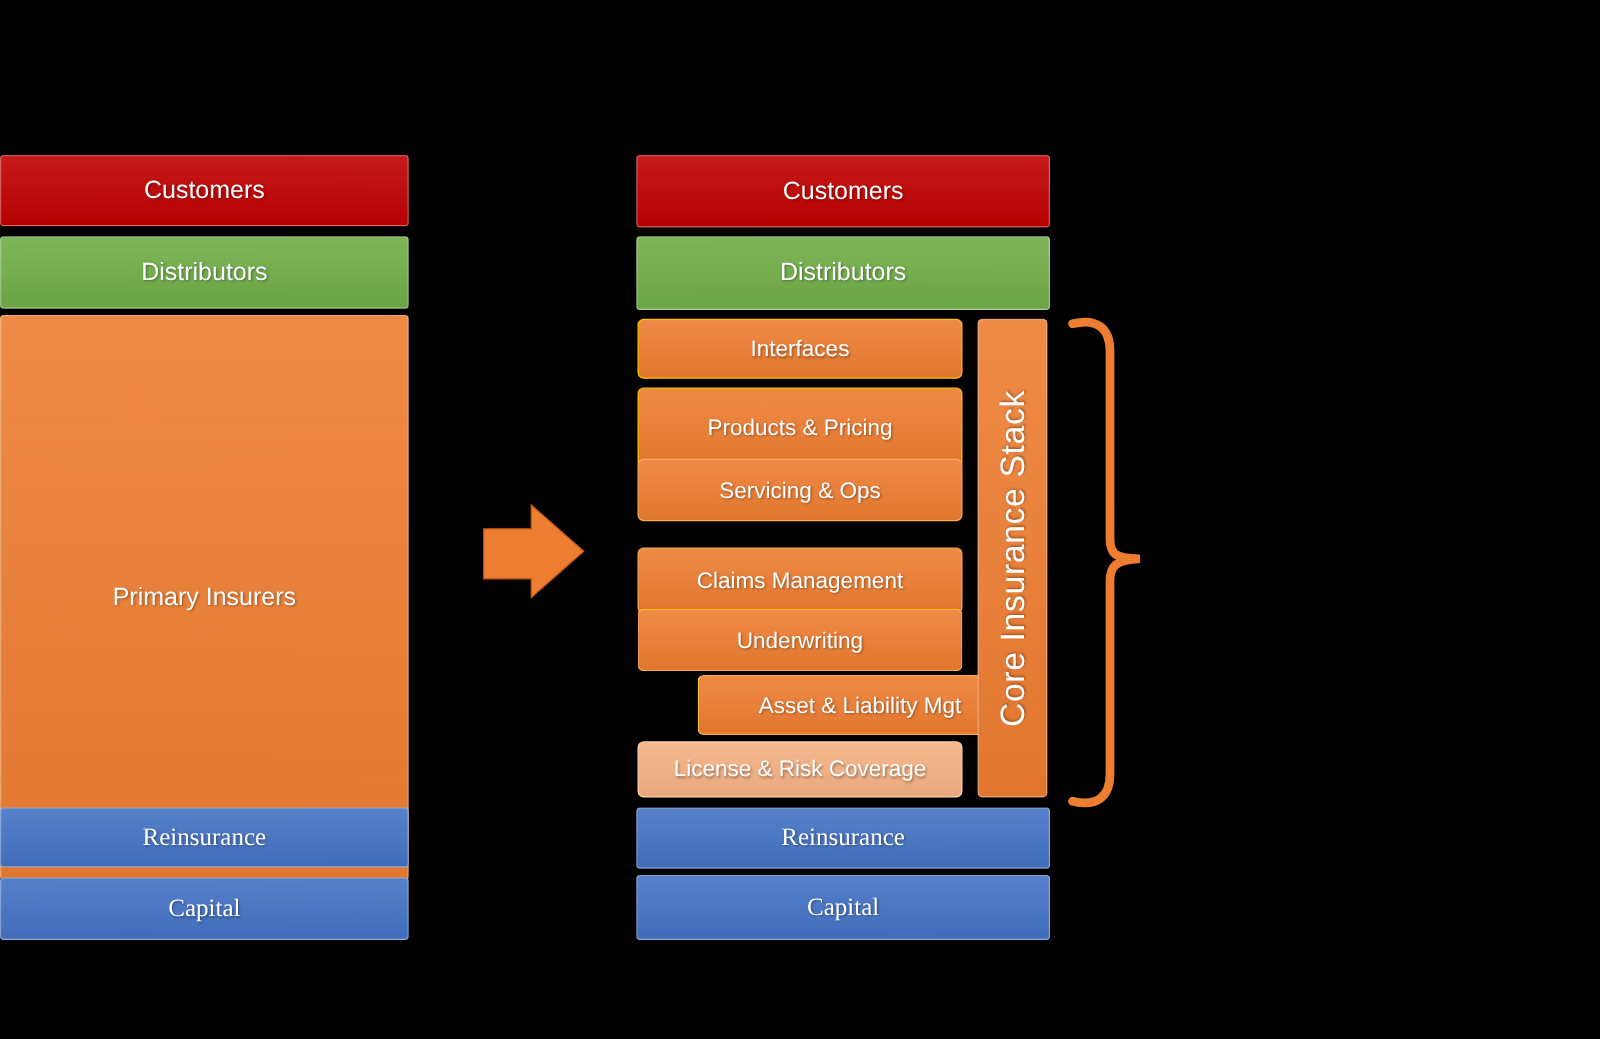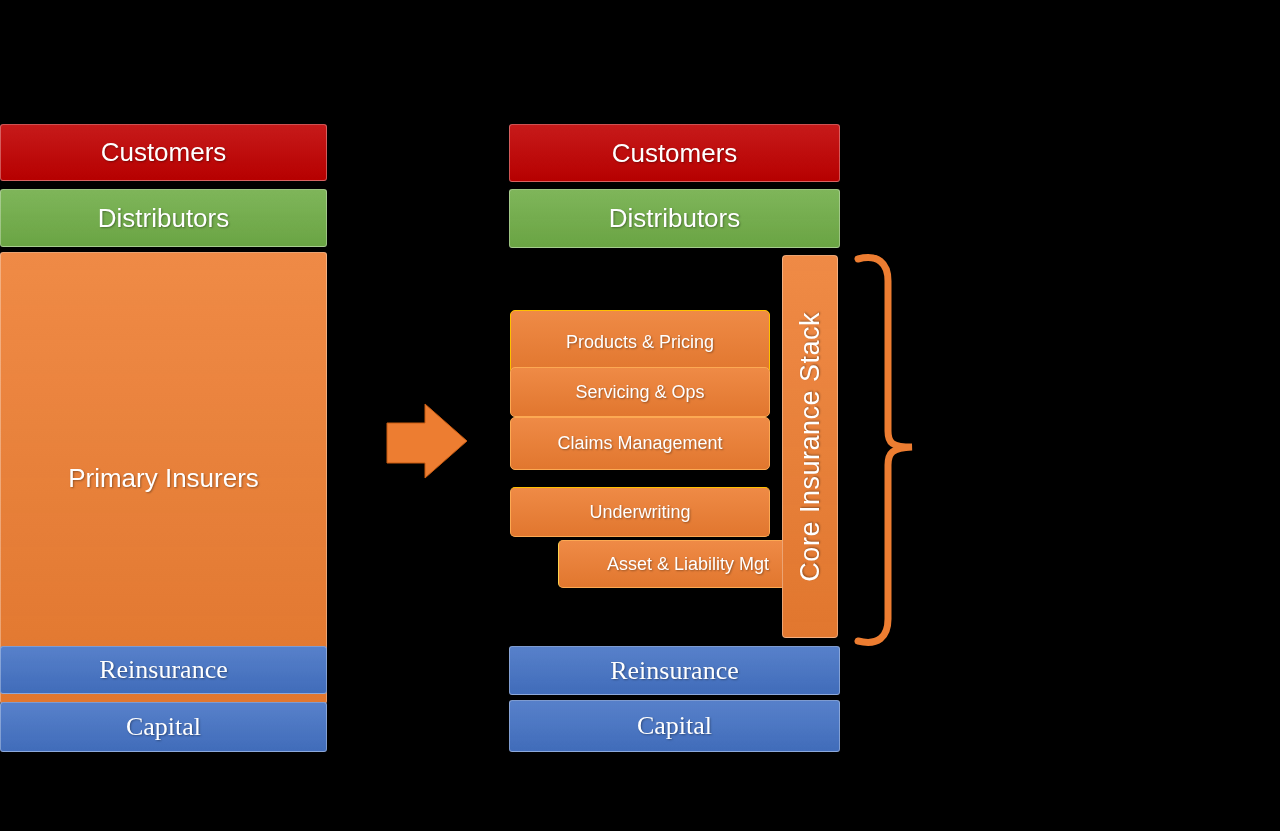--- a/index.html
+++ b/index.html
@@ -7,21 +7,21 @@
     position:relative;width:1280px;height:831px;background:#000000;
     font-family:"Liberation Sans","DejaVu Sans",sans-serif;color:#ffffff;overflow:hidden;
   }
   .box{
     position:absolute;display:flex;align-items:center;justify-content:center;
     box-sizing:border-box;border-radius:3px;
     border:1px solid rgba(255,255,255,0.32);
     background-image:linear-gradient(rgba(255,255,255,0.10),rgba(0,0,0,0.05));
     text-shadow:1px 1px 2px rgba(0,0,0,0.35);
   }
-  .big{font-size:26px;}
+  .big{font-size:20px;}
   .red{background-color:#C00000;}
   .green{background-color:#70AD47;}
   .orange{background-color:#ED7D31;}
   .blue{background-color:#4472C4;font-family:Liberation Serif, serif;}
 
   
   .l-cust   {left:0;top:124px;width:327px;height:57px;}
   .l-dist   {left:0;top:189px;width:327px;height:58px;}
   .l-prim   {left:0;top:252px;width:327px;height:452px;}
   .l-rein   {left:0;top:646px;width:327px;height:48px;}
@@ -34,21 +34,21 @@
   .r-cap    {left:509px;top:700px;width:331px;height:52px;}
 
   
   .module{
     left:510px;width:260px;font-size:18px;border-radius:5px;
     border:1px solid #FCA953;
   }
   .m0{top:255px;height:48px;border-color:#FFC000;}
   .m1{top:310px;height:64px;border-color:#FFC000;}
   .m2{top:367px;height:50px;}
-  .m3{top:417px;height:53px;}
+  .m3{top:438px;height:53px;}
   .m4{top:487px;height:50px;border-top-color:#FFC000;}
   .m5{top:540px;height:48px;border-left-color:#FFD24D;margin-left:48px;}
   .m6{top:593px;height:45px;background-color:#F4B183;border-color:#FBD0AD;}
 
   
   .core-bar{left:782px;top:255px;width:56px;height:383px;border-radius:4px;}
   .core-bar .vtext{
     writing-mode:vertical-rl;transform:rotate(180deg);
     font-size:27px;letter-spacing:0.5px;white-space:nowrap;
   }
@@ -68,25 +68,27 @@
   <div class="box big blue l-rein">Reinsurance</div>
   <div class="box big blue l-cap">Capital</div>
 
   <svg class="shape arrow-svg" width="90" height="82" viewBox="0 0 90 82">
     <polygon points="2,23 40,23 40,4 82,41 40,78 40,63 2,63" fill="#ED7D31" stroke="#C55A11" stroke-width="1"></polygon>
   </svg>
 
   <div class="box big red r-cust">Customers</div>
   <div class="box big green r-dist">Distributors</div>
 
+  <div class="box orange module m0">Interfaces</div>
   <div class="box orange module m1">Products &amp; Pricing</div>
   <div class="box orange module m2">Servicing &amp; Ops</div>
   <div class="box orange module m3">Claims Management</div>
   <div class="box orange module m4">Underwriting</div>
   <div class="box orange module m5">Asset &amp; Liability Mgt</div>
+  <div class="box module m6">License &amp; Risk Coverage</div>
 
   <div class="box orange core-bar">
     <span class="vtext">Core Insurance Stack</span>
   </div>
 
   <div class="box big blue r-rein">Reinsurance</div>
   <div class="box big blue r-cap">Capital</div>
 
   <svg class="shape brace-svg" width="80" height="410" viewBox="0 0 80 410">
     <path d="M 10 14 C 30 9, 40 18, 40 36

